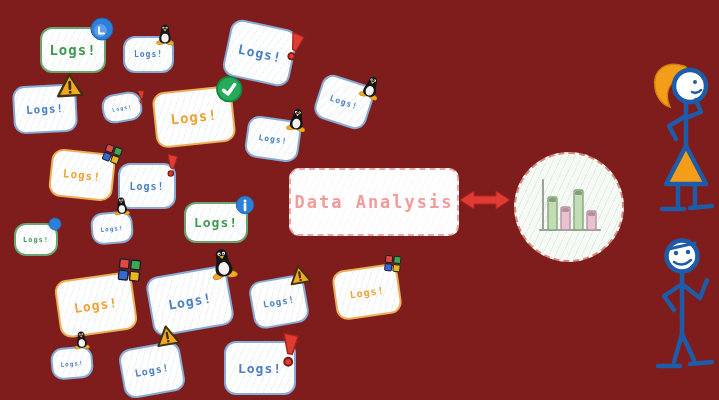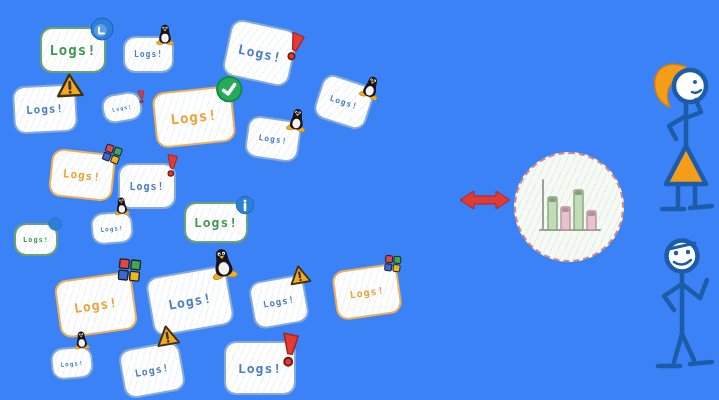--- a/index.html
+++ b/index.html
@@ -1,16 +1,16 @@
 <!DOCTYPE html>
 <html><head>
 <meta charset="utf-8">
 <style>
   html,body{margin:0;padding:0;background:#fff;}
-  #canvas{position:relative;width:719px;height:400px;background:#3b82f6;overflow:hidden;
+  #canvas{position:relative;width:719px;height:400px;background:#7f1d1d;overflow:hidden;
           font-family:"DejaVu Sans Mono",monospace;}
   .bubble{position:absolute;border-radius:12px;border:2px solid;display:flex;
           align-items:center;justify-content:center;
           background:
             repeating-linear-gradient(115deg, rgba(130,160,200,0.13) 0 1px, transparent 1px 6px),
             #ffffff;}
   .bubble .lbl{font-weight:bold;letter-spacing:1px;white-space:nowrap;}
   .bubble.green{border-color:#6aa571;} .bubble.green .lbl{color:#3f9b50;}
   .bubble.blue{border-color:#85abd6;}  .bubble.blue .lbl{color:#4a7fc1;}
   .bubble.orange{border-color:#ecaf58;}.bubble.orange .lbl{color:#eda335;}
@@ -223,20 +223,23 @@
       </div>
       <div class="bubble blue" style="left: 224px; top: 341px; width: 68px; height: 50px; transform: rotate(0deg);">
         <span class="lbl" style="font-size: 13px;">Logs!</span>
         <span class="badge" style="right: -14px; top: -12px;"><svg width="36" height="36" viewBox="0 0 24 24">
     <path d="M8,1.5 L17.5,3.5 L13.5,15.5 L10.5,15 Z" fill="#e23b33" stroke="#a3241e" stroke-width="1" stroke-linejoin="round"></path>
     <circle cx="10.8" cy="20.5" r="2.6" fill="#e23b33" stroke="#7e1b16" stroke-width="1.4"></circle>
           </svg></span>
       </div>
     </div>
 
+  <div id="analysis-box">
+    <span>Data Analysis</span>
+  </div>
 
   <div id="arrow">
     <svg width="56" height="26" viewBox="0 0 56 26">
       <path d="M3,13 L17,4 L17,9 L39,9 L39,4 L53,13 L39,22 L39,17 L17,17 L17,22 Z" fill="#e23b33" stroke="#b5231c" stroke-width="1" stroke-linejoin="round"></path>
     </svg>
   </div>
 
   <div id="chart-circle">
     <svg id="mini-chart" width="74" height="62" viewBox="0 0 74 62">
       <path d="M11,4 L11,54 M8,54 L68,54" stroke="#9aa39b" stroke-width="2" fill="none" stroke-linecap="round"></path>

